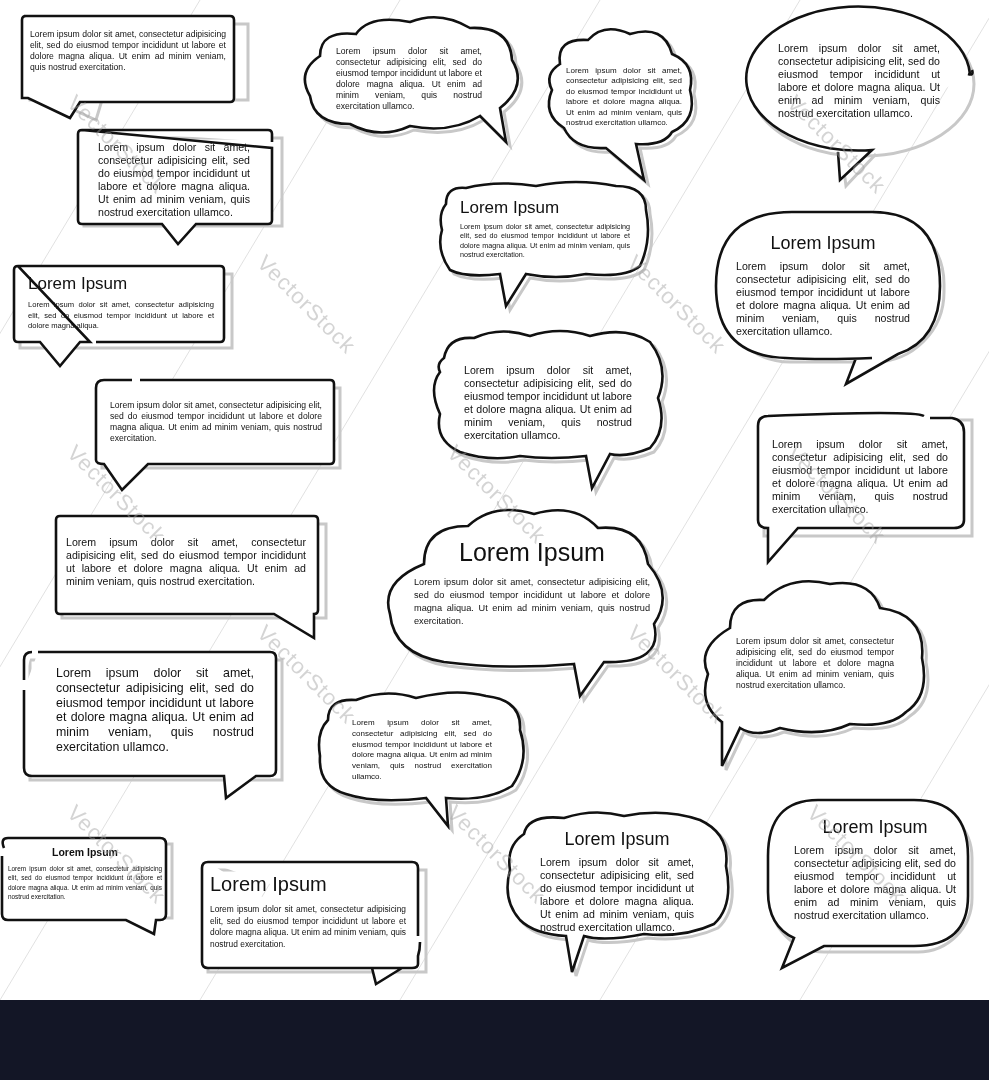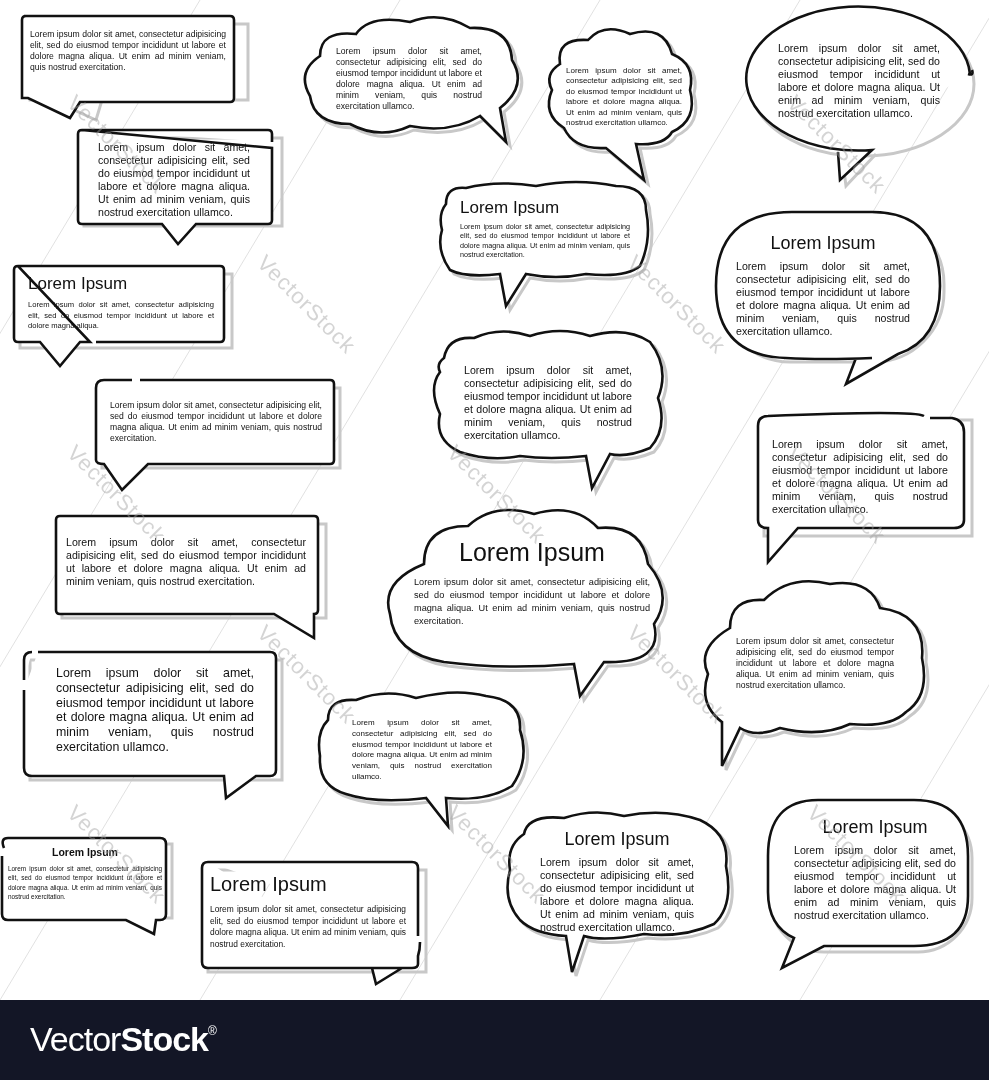--- a/index.html
+++ b/index.html
@@ -233,14 +233,13 @@
   <div class="wmtext" style="left:460px;top:440px;">VectorStock</div>
   <div class="wmtext" style="left:800px;top:440px;">VectorStock</div>
   <div class="wmtext" style="left:270px;top:620px;">VectorStock</div>
   <div class="wmtext" style="left:640px;top:620px;">VectorStock</div>
   <div class="wmtext" style="left:80px;top:800px;">VectorStock</div>
   <div class="wmtext" style="left:460px;top:800px;">VectorStock</div>
   <div class="wmtext" style="left:820px;top:800px;">VectorStock</div>
 </div>
 
 <div class="footer">
-  <div class="logo"><span>Vector</span><b>Stock</b><sup>®</sup></div>
 </div>
 
 </body></html>

